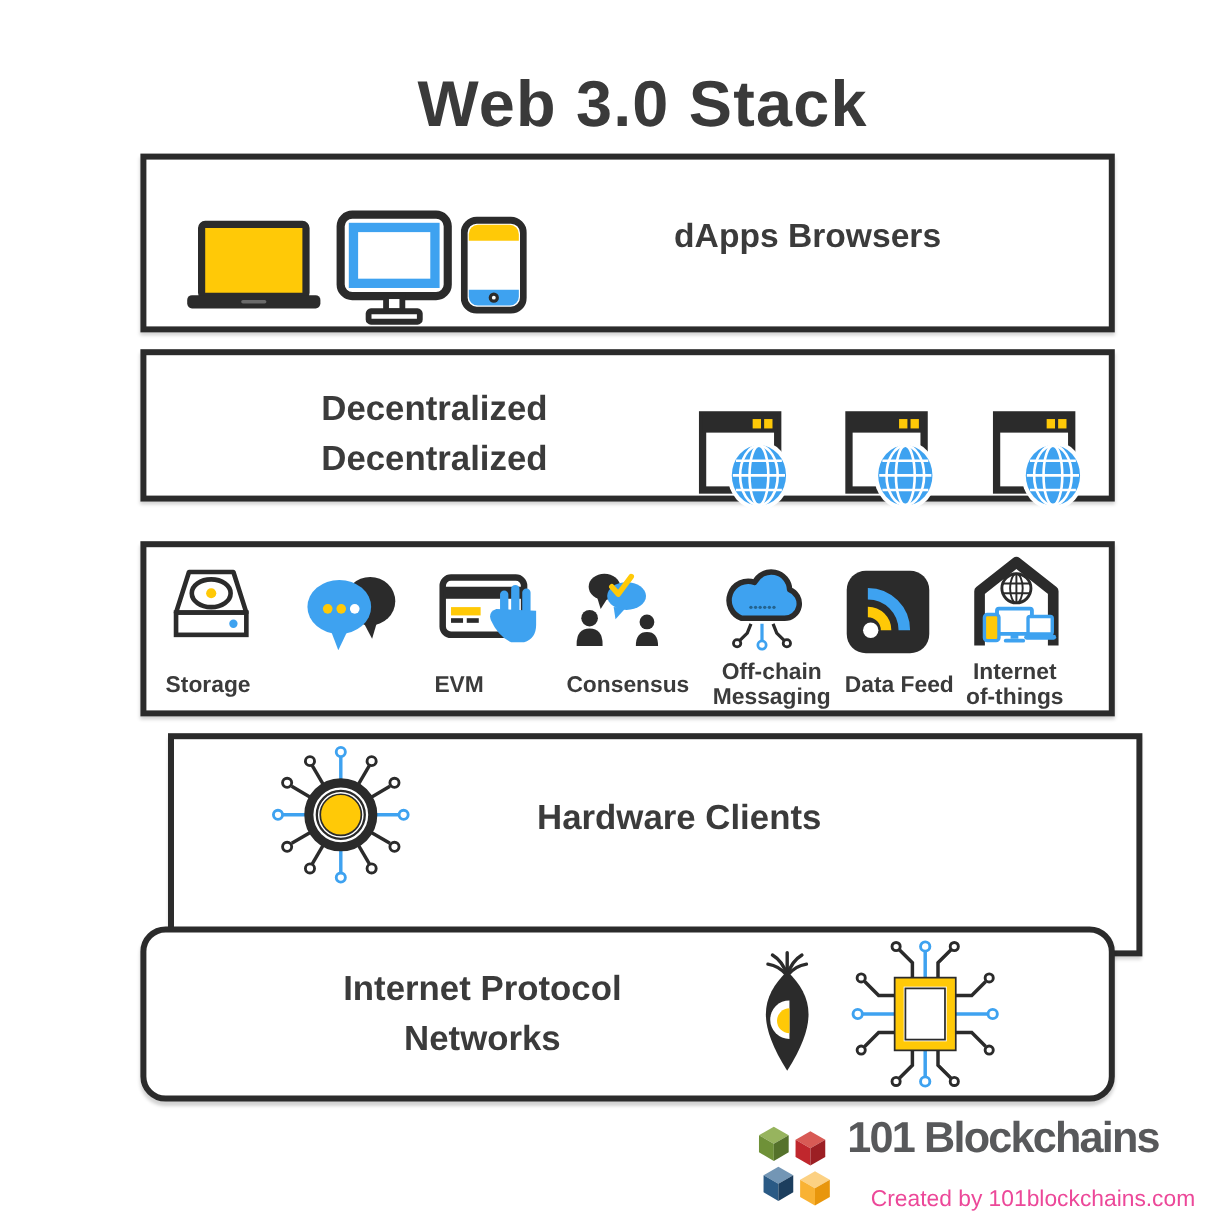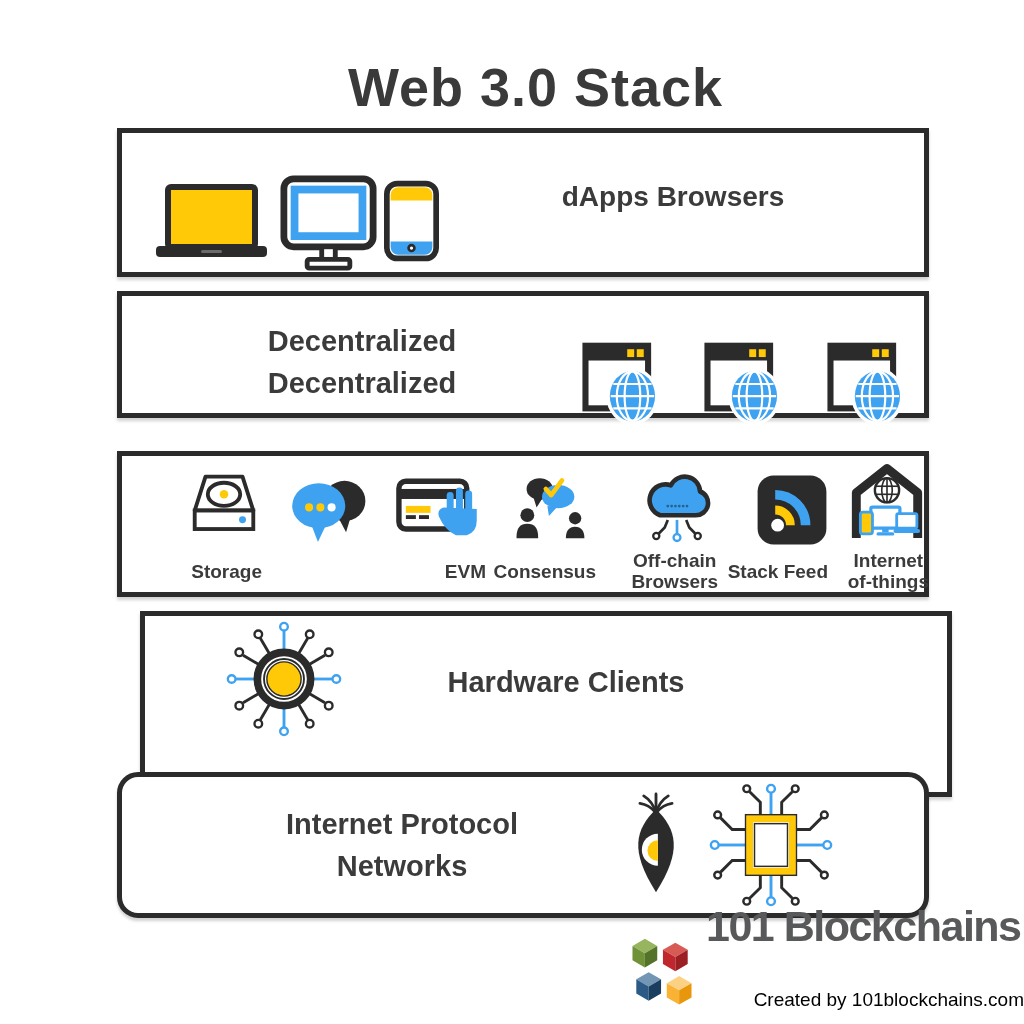--- a/index.html
+++ b/index.html
@@ -11,27 +11,27 @@
              box-sizing:border-box;box-shadow:0 3px 3px rgba(0,0,0,0.18);}
   #box-dapps{top:128px;height:149px;}
   #box-decentralized{top:291px;height:127px;}
   #box-middleware{top:451px;height:146px;}
   #box-hardware{top:611px;height:186px;margin-left:23px;}
   #box-network{top:772px;height:146px;border-radius:21px;}
   .abs{position:absolute;}
   .big-label{font-size:28px;font-weight:700;color:#3b3b3b;text-align:center;}
   .two-line{line-height:42px;font-size:29px;font-weight:700;text-align:center;}
   .mw-item{position:absolute;top:14px;width:124px;transform:translateX(-50%);
-           display:flex;flex-direction:column;align-items:flex-end;}
+           display:flex;flex-direction:column;align-items:flex-start;}
   .mw-icon{height:76px;display:flex;align-items:flex-end;justify-content:center;}
   .mw-label{height:44px;display:flex;flex-direction:column;align-items:center;justify-content:center;
             font-size:19px;font-weight:700;line-height:21px;margin-top:3px;white-space:nowrap;}
-  .footer-brand{position:absolute;left:706px;top:902px;font-size:43px;font-weight:700;
+  .footer-brand{position:absolute;left:706px;top:927px;font-size:36px;font-weight:700;
                 letter-spacing:-1.5px;color:#58595b;white-space:nowrap;text-align:right;}
-  .footer-credit{position:absolute;right:0;top:989px;font-size:19px;color:#000000;
+  .footer-credit{position:absolute;right:28px;top:989px;font-size:19px;color:#ec4899;
                  text-align:right;white-space:nowrap;}
   svg{display:block;}
 </style>
 </head>
 <body>
 
 <div id="canvas">
 
   <div class="title">Web 3.0 Stack</div>
 
@@ -207,35 +207,35 @@
           <line x1="52" y1="78" x2="52" y2="97" stroke="#3ea2f0" stroke-width="3.5"></line>
           <circle cx="52" cy="101" r="4.5" fill="#fff" stroke="#3ea2f0" stroke-width="3"></circle>
           <path d="M40,78 L36,88 L28,96" stroke="#2b2b2b" stroke-width="3.5" fill="none"></path>
           <circle cx="25" cy="99" r="4" fill="#fff" stroke="#2b2b2b" stroke-width="3"></circle>
           <path d="M64,78 L68,88 L76,96" stroke="#2b2b2b" stroke-width="3.5" fill="none"></path>
           <circle cx="79" cy="99" r="4" fill="#fff" stroke="#2b2b2b" stroke-width="3"></circle>
         </svg>
       </span>
       <span class="mw-label">
         <span>Off-chain</span>
-        <span>Browsers</span>
+        <span>Messaging</span>
       </span>
     </div>
 
     <div class="mw-item" style="left:644px">
       <span class="mw-icon">
         <svg width="72" height="72" viewBox="0 0 90 90">
           <rect x="2" y="2" width="86" height="86" rx="20" fill="#2b2b2b"></rect>
           <path d="M24,26 a38,38 0 0 1 38,38" stroke="#3ea2f0" stroke-width="12" fill="none"></path>
           <path d="M24,45 a19,19 0 0 1 19,19" stroke="#ffc907" stroke-width="11" fill="none"></path>
           <circle cx="27" cy="64" r="8" fill="#ffffff"></circle>
         </svg>
       </span>
       <span class="mw-label">
-          <span>Stack Feed</span>
+          <span>Data Feed</span>
         </span>
     </div>
 
     <div class="mw-item" style="left:745px">
       <span class="mw-icon">
         <svg width="84" height="84" viewBox="0 0 104 104">
           <path d="M14,94 L14,38 L52,8 L90,38 L90,94" fill="#fff" stroke="#2b2b2b" stroke-width="11" stroke-linejoin="round"></path>
           <circle cx="52" cy="35" r="15" fill="#fff" stroke="#2b2b2b" stroke-width="3"></circle>
           <g stroke="#2b2b2b" stroke-width="2" fill="none">
             <ellipse cx="52" cy="35" rx="6.5" ry="15"></ellipse>

